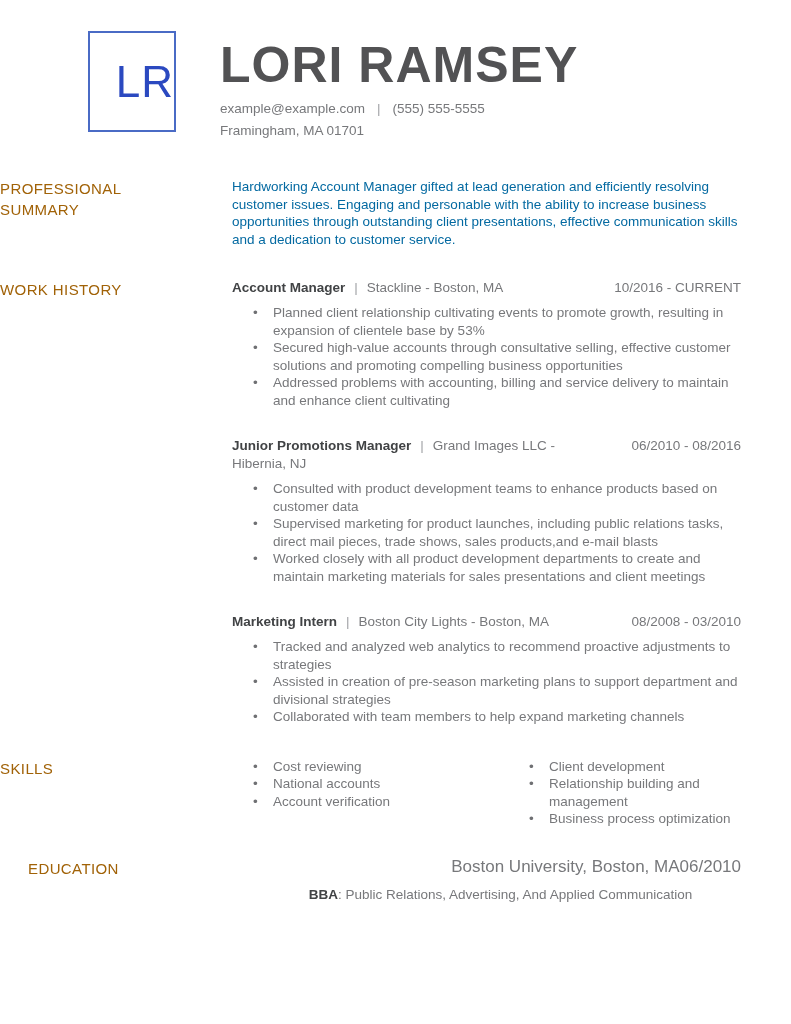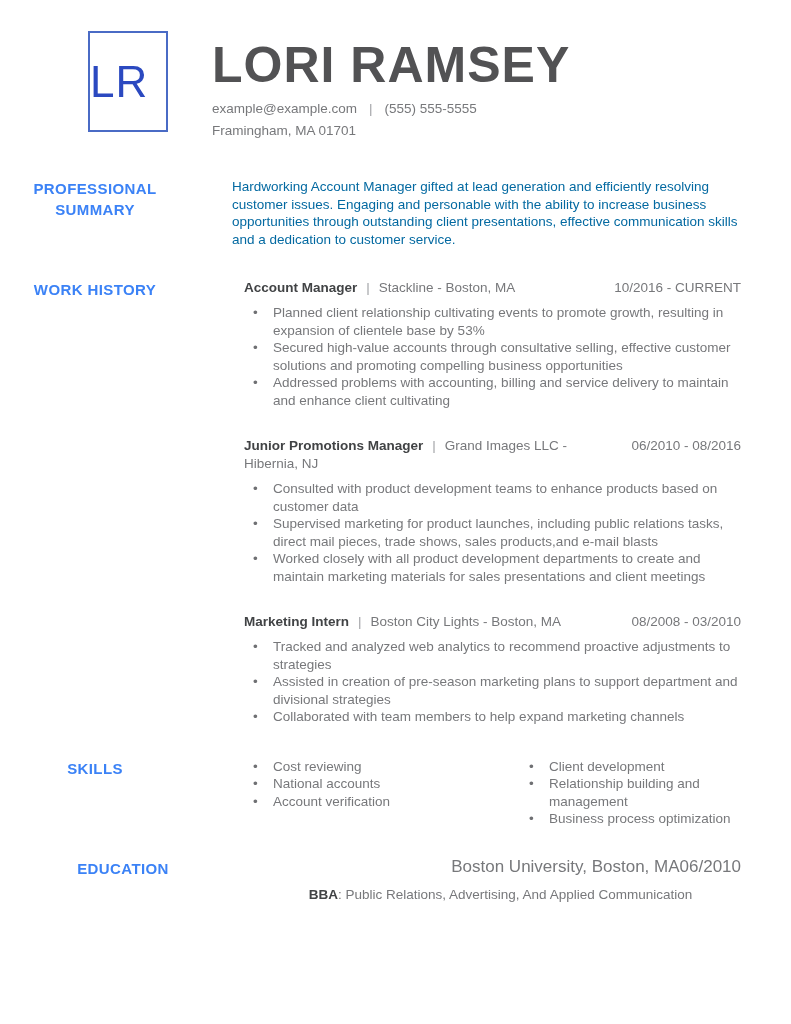--- a/index.html
+++ b/index.html
@@ -18,26 +18,26 @@
     padding-top: 31px;
   }
 
   
   .header {
     display: flex;
     align-items: flex-start;
     margin-left: 88px;
   }
   .monogram {
-    width: 80px;
+    width: 88px;
     height: 101px;
     border: 2px solid #4a6bc5;
     display: flex;
     align-items: center;
-    justify-content: flex-start;
+    justify-content: flex-end;
     font-size: 44px;
     font-weight: 400;
     color: #2b49c0;
     letter-spacing: 1px;
     flex-shrink: 0;
   }
   .header-text { margin-left: 44px; margin-top: 8px; }
   .name {
     font-size: 50px;
     line-height: 52px;
@@ -56,43 +56,43 @@
   .contact-line .sep { margin: 0 12px; }
 
   
   .section {
     display: grid;
     grid-template-columns: 190px 1fr;
     column-gap: 42px;
     margin-right: 50px;
   }
   .section-label {
-    text-align: center;
-    color: #3b82f6;
-    font-weight: 700;
+    text-align: left;
+    color: #a16207;
+    font-weight: 400;
     font-size: 15px;
     line-height: 21px;
     letter-spacing: 0.4px;
   }
   .section-summary  { margin-top: 36px; }
   .section-work     { margin-top: 31px; }
   .section-skills   { margin-top: 32px; }
   .section-education{ margin-top: 30px; padding-left: 28px; }
 
   .body-text {
     font-size: 13.5px;
     line-height: 17.5px;
     color: #0369a1;
   }
 
   
   .job { margin-bottom: 28px; }
   .job:last-child { margin-bottom: 0; }
   .job-header { display: flex; justify-content: space-between; align-items: flex-start; }
-  .job-left { max-width: 365px; font-size: 13.5px; line-height: 18px; margin-left: 12px; }
+  .job-left { max-width: 365px; font-size: 13.5px; line-height: 18px; }
   .job-title { font-weight: 700; color: #414345; }
   .job-left .sep { margin: 0 9px; }
   .job-company { color: #77787b; }
   .job-dates {
     flex-shrink: 0;
     font-size: 13.5px;
     line-height: 18px;
     color: #77787b;
     white-space: nowrap;
     text-align: right;

